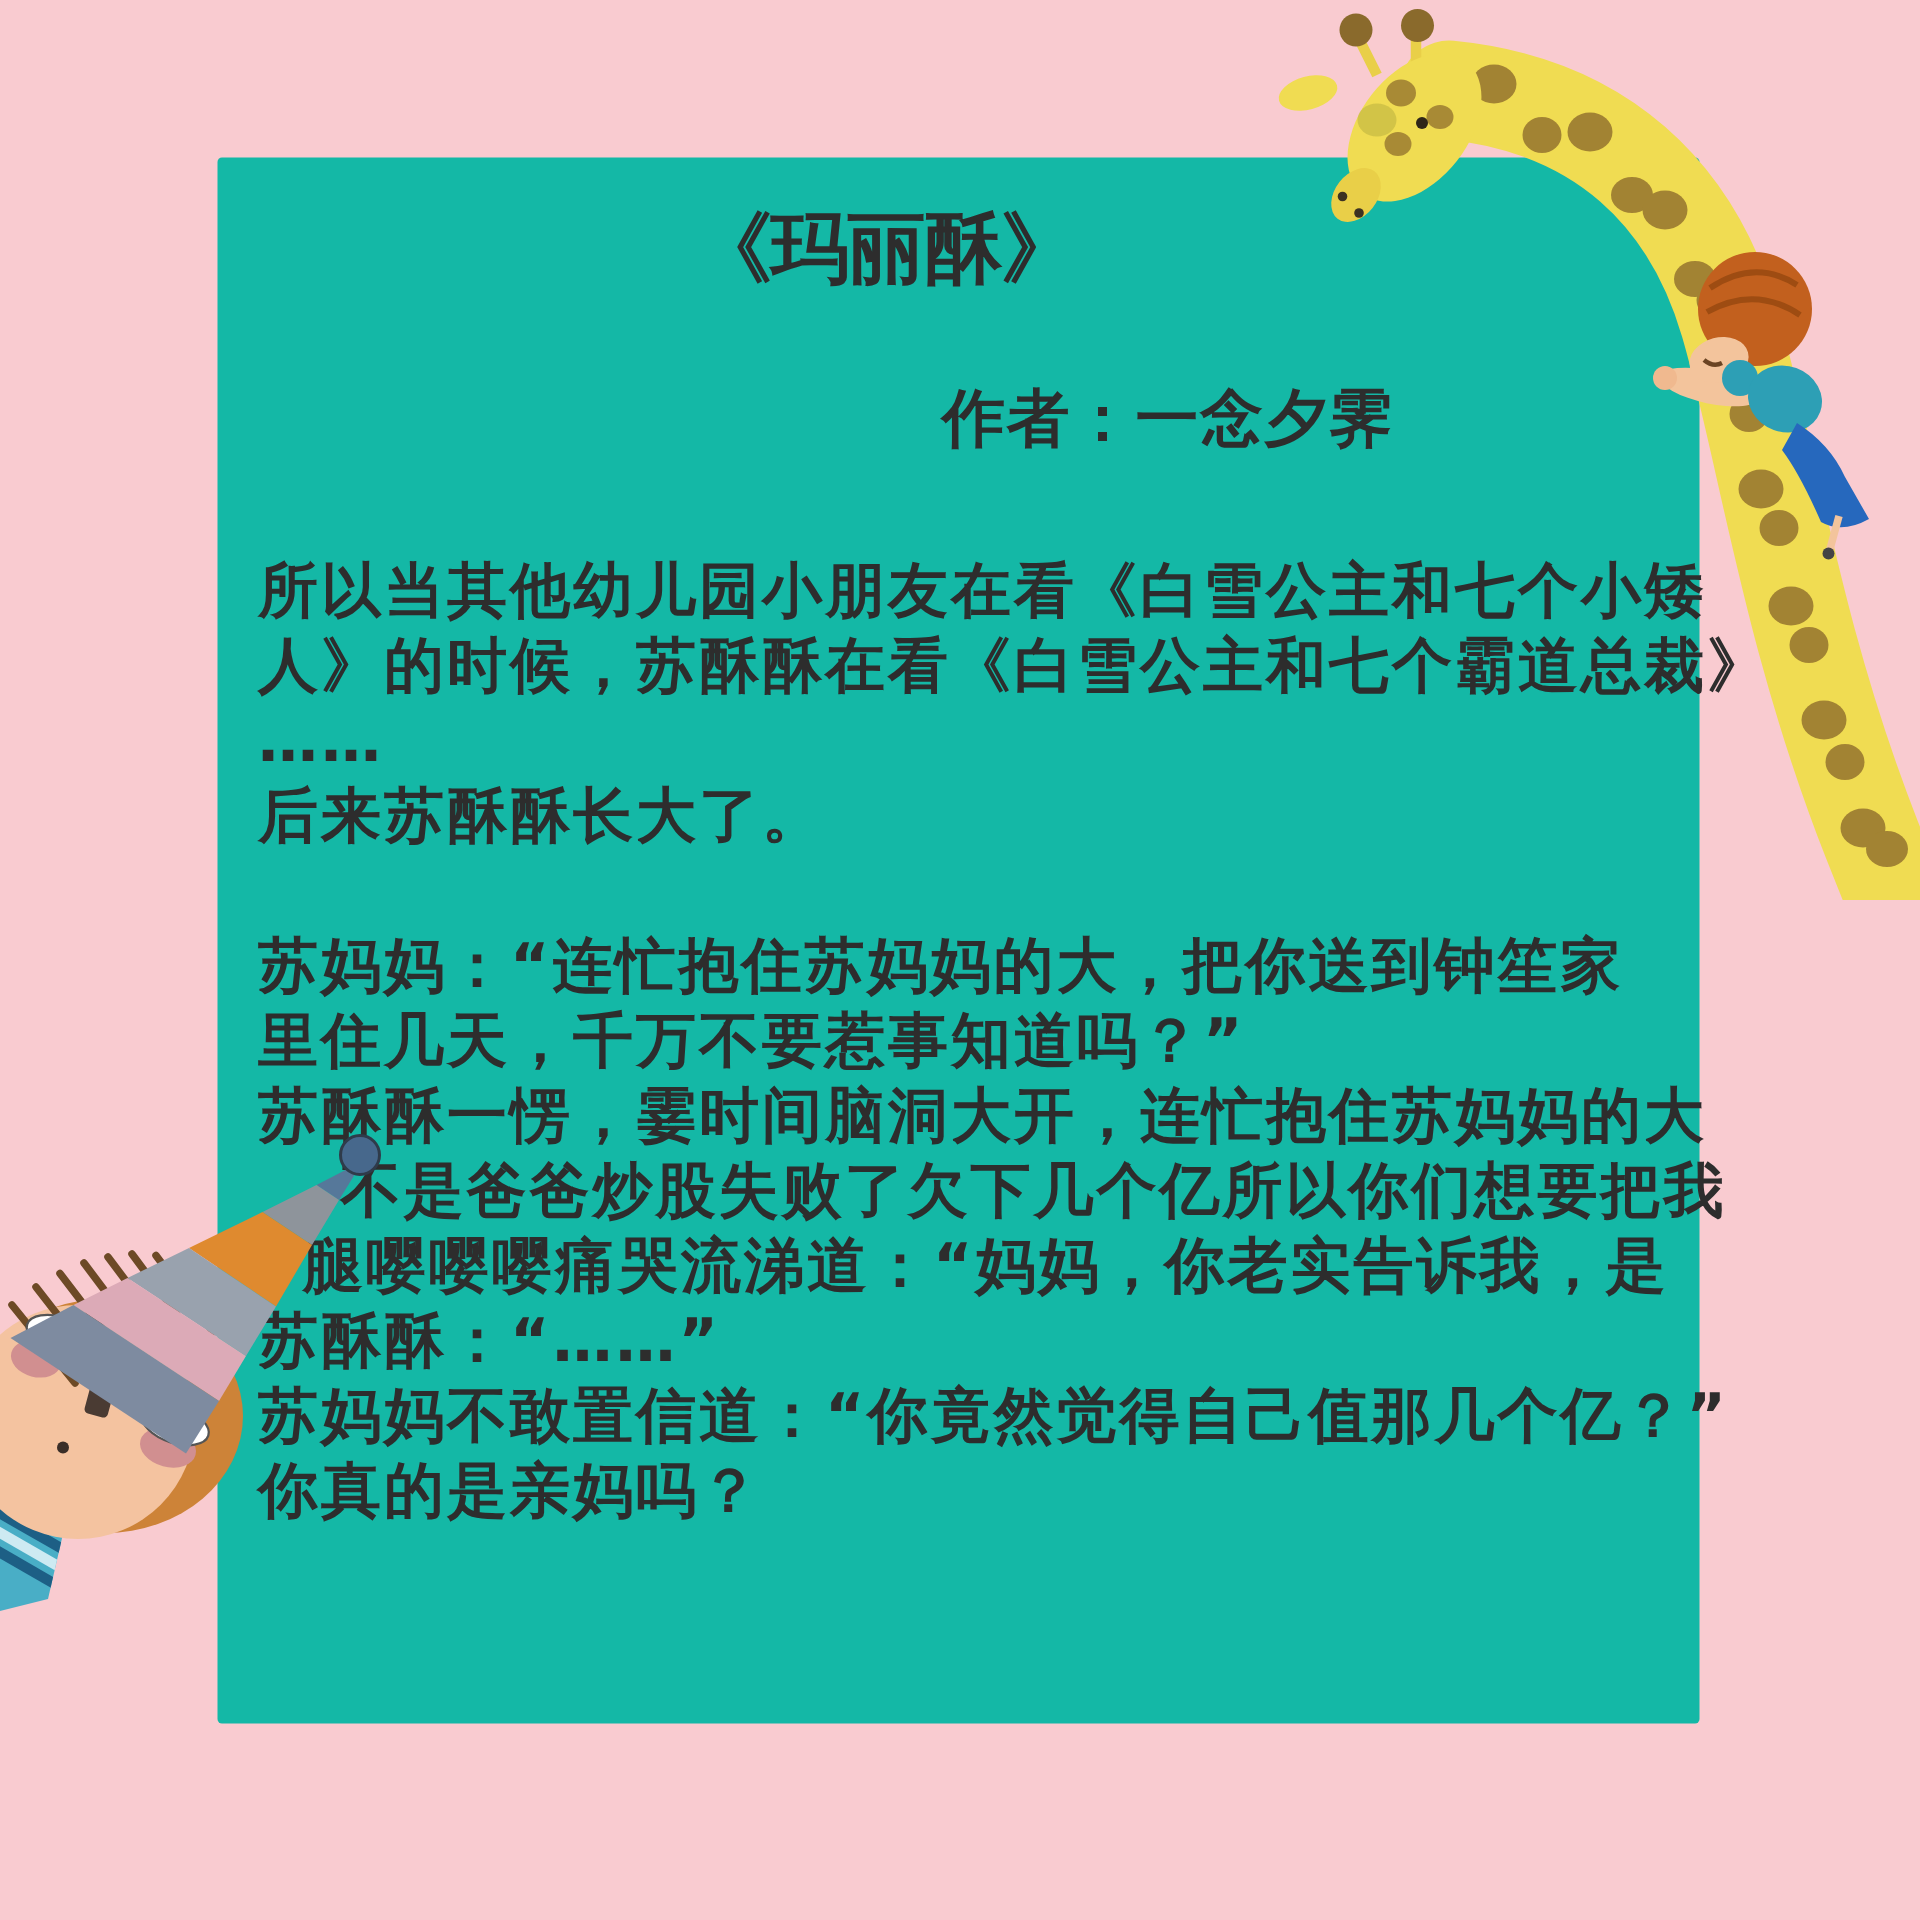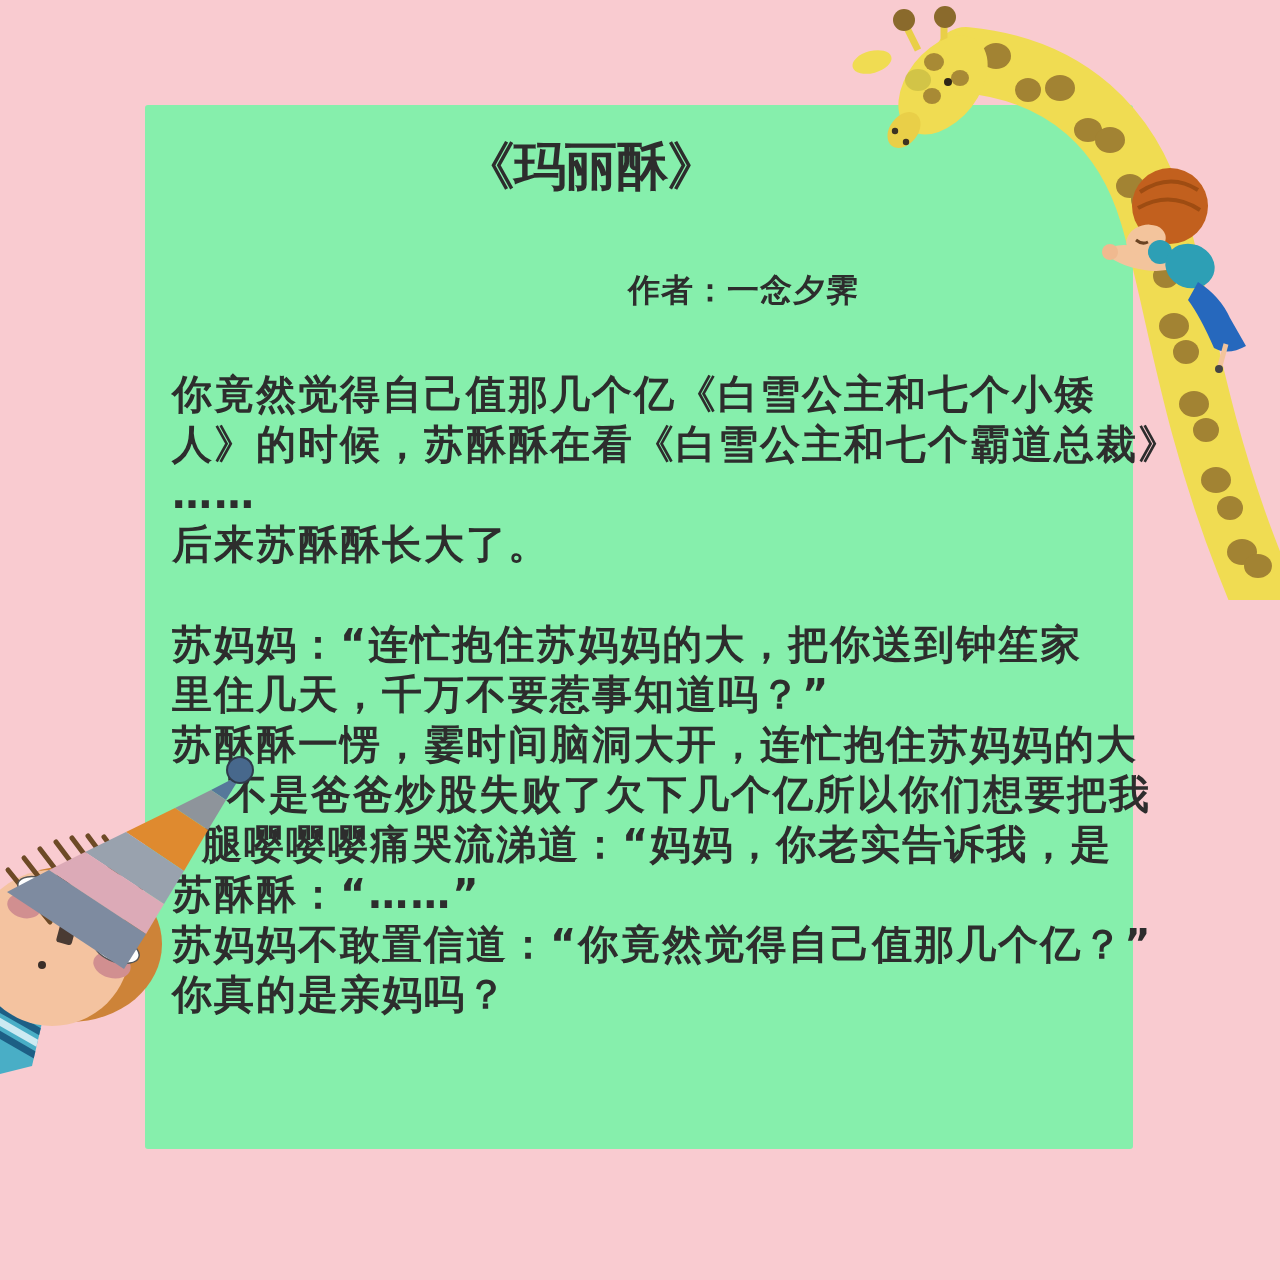--- a/index.html
+++ b/index.html
@@ -9,44 +9,44 @@
   }
   .card{
     position:absolute; left:145px; top:105px; width:988px; height:1044px;
     background:#fcfcfd; border-radius:3px; z-index:1;
   }
   .title{
     position:absolute; left:318px; top:30px; font-size:52px; font-weight:800;
     letter-spacing:-1px; white-space:nowrap; line-height:62px;
   }
   .byline{
-    position:absolute; left:483px; top:164px; font-size:32px; font-weight:700;
+    position:absolute; left:483px; top:146px; font-size:42px; font-weight:700;
     letter-spacing:1px; white-space:nowrap;
   }
   .body-text{ position:absolute; left:27px; top:264px; }
   .line{
     height:50px; line-height:50px; font-size:40px; font-weight:700;
     letter-spacing:2px; white-space:nowrap;
   }
   .indent-1{ padding-left:30px; }
   .indent-2{ padding-left:55px; }
   .illu{ position:absolute; z-index:3; pointer-events:none; }
   .illu-giraffe{ left:848px; top:0; }
   .illu-girl{ left:0; top:748px; }
 </style>
 </head>
 <body>
 
 <div class="stage" style="background: rgb(249, 203, 208); color: rgb(45, 45, 45);">
 
-  <div class="card" style="background: #86efac;">
+  <div class="card" style="background: #14b8a6;">
     <div class="title">《玛丽酥》</div>
     <div class="byline">作者：一念夕霁</div>
     <div class="body-text">
-      <div class="line">你竟然觉得自己值那几个亿《白雪公主和七个小矮</div>
+      <div class="line">所以当其他幼儿园小朋友在看《白雪公主和七个小矮</div>
       <div class="line">人》的时候，苏酥酥在看《白雪公主和七个霸道总裁》</div>
       <div class="line">……</div>
       <div class="line">后来苏酥酥长大了。</div>
       <div class="line"></div>
       <div class="line">苏妈妈：“连忙抱住苏妈妈的大，把你送到钟笙家</div>
       <div class="line">里住几天，千万不要惹事知道吗？”</div>
       <div class="line">苏酥酥一愣，霎时间脑洞大开，连忙抱住苏妈妈的大</div>
       <div class="line indent-2">不是爸爸炒股失败了欠下几个亿所以你们想要把我</div>
       <div class="line indent-1">腿嘤嘤嘤痛哭流涕道：“妈妈，你老实告诉我，是</div>
       <div class="line">苏酥酥：“……”</div>

